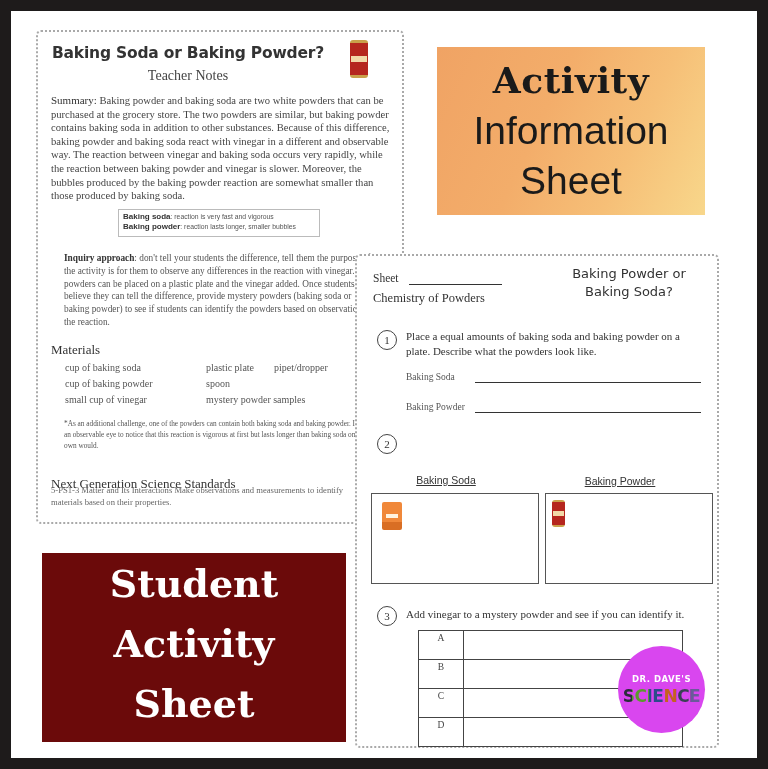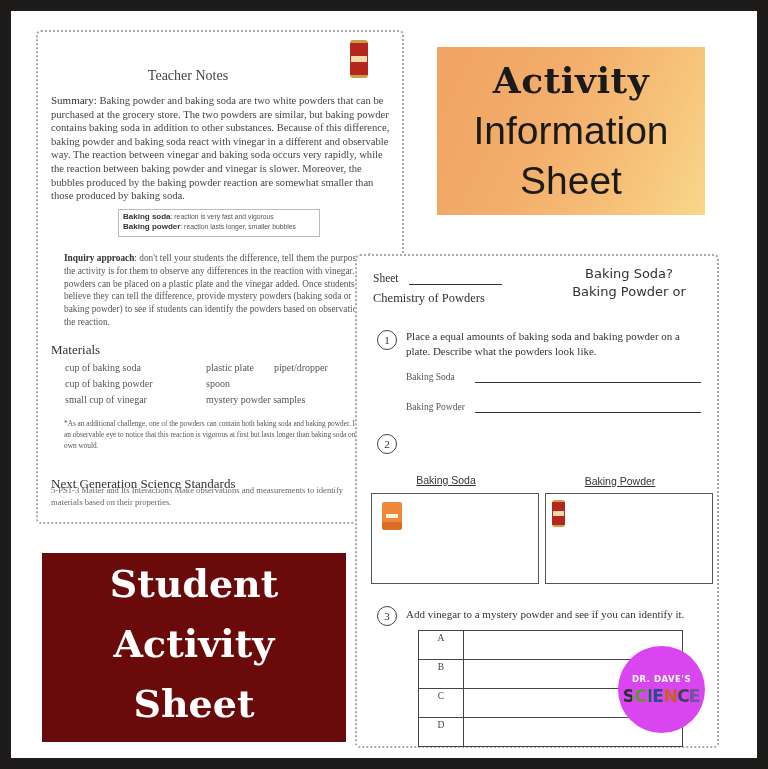--- a/index.html
+++ b/index.html
@@ -133,20 +133,21 @@
     background: linear-gradient(90deg, #2a2d3a 0 18%, #5a9a2c 18% 36%, #2b4c8a 36% 52%, #c5621f 52% 66%, #3b4055 66% 82%, #6a5a9a 82%);
     -webkit-background-clip: text; background-clip: text; color: transparent;
   }
 </style>
 </head>
 <body>
 
 <div class="canvas"></div>
 
 <div id="teacher-page" class="dotted">
+  <div class="tn-title">Baking Soda or Baking Powder?</div>
   <div class="tn-subtitle">Teacher Notes</div>
   <div class="can-icon" style="left:312px; top:8px;">
       <div class="band"></div>
     </div>
   <div class="tn-summary">
     <span class="lead">Summary:</span>
     <span>Baking powder and baking soda are two white powders that can be purchased at the grocery store. The two powders are similar, but baking powder contains baking soda in addition to other substances. Because of this difference, baking powder and baking soda react with vinegar in a different and observable way. The reaction between vinegar and baking soda occurs very rapidly, while the reaction between baking powder and vinegar is slower. Moreover, the bubbles produced by the baking powder reaction are somewhat smaller than those produced by baking soda.</span>
   </div>
   <div class="key-box">
     <div><b>Baking soda</b><span>: reaction is very fast and vigorous</span></div>
@@ -172,22 +173,22 @@
   <div class="ac-l1">Activity</div>
   <div class="ac-l2">Information</div>
   <div class="ac-l3">Sheet</div>
 </div>
 
 <div id="student-page" class="dotted">
   <div class="sp-name">Sheet</div>
   <div class="sp-name-line"></div>
   <div class="sp-sub">Chemistry of Powders</div>
   <div class="sp-title">
+    <div>Baking Powder or</div>
     <div>Baking Soda?</div>
-    <div>Baking Powder or</div>
   </div>
 
   <div class="step-num" style="left:20px; top:74px;">1</div>
   <div class="step-text" style="top:73px;">Place a equal amounts of baking soda and baking powder on a plate. Describe what the powders look like.</div>
   <div class="field-label" style="top:116px;">Baking Soda</div>
   <div class="field-line" style="left:118px; top:126px; width:226px;"></div>
   <div class="field-label" style="top:146px;">Baking Powder</div>
   <div class="field-line" style="left:118px; top:156px; width:226px;"></div>
 
   <div class="step-num" style="left:20px; top:178px;">2</div>

